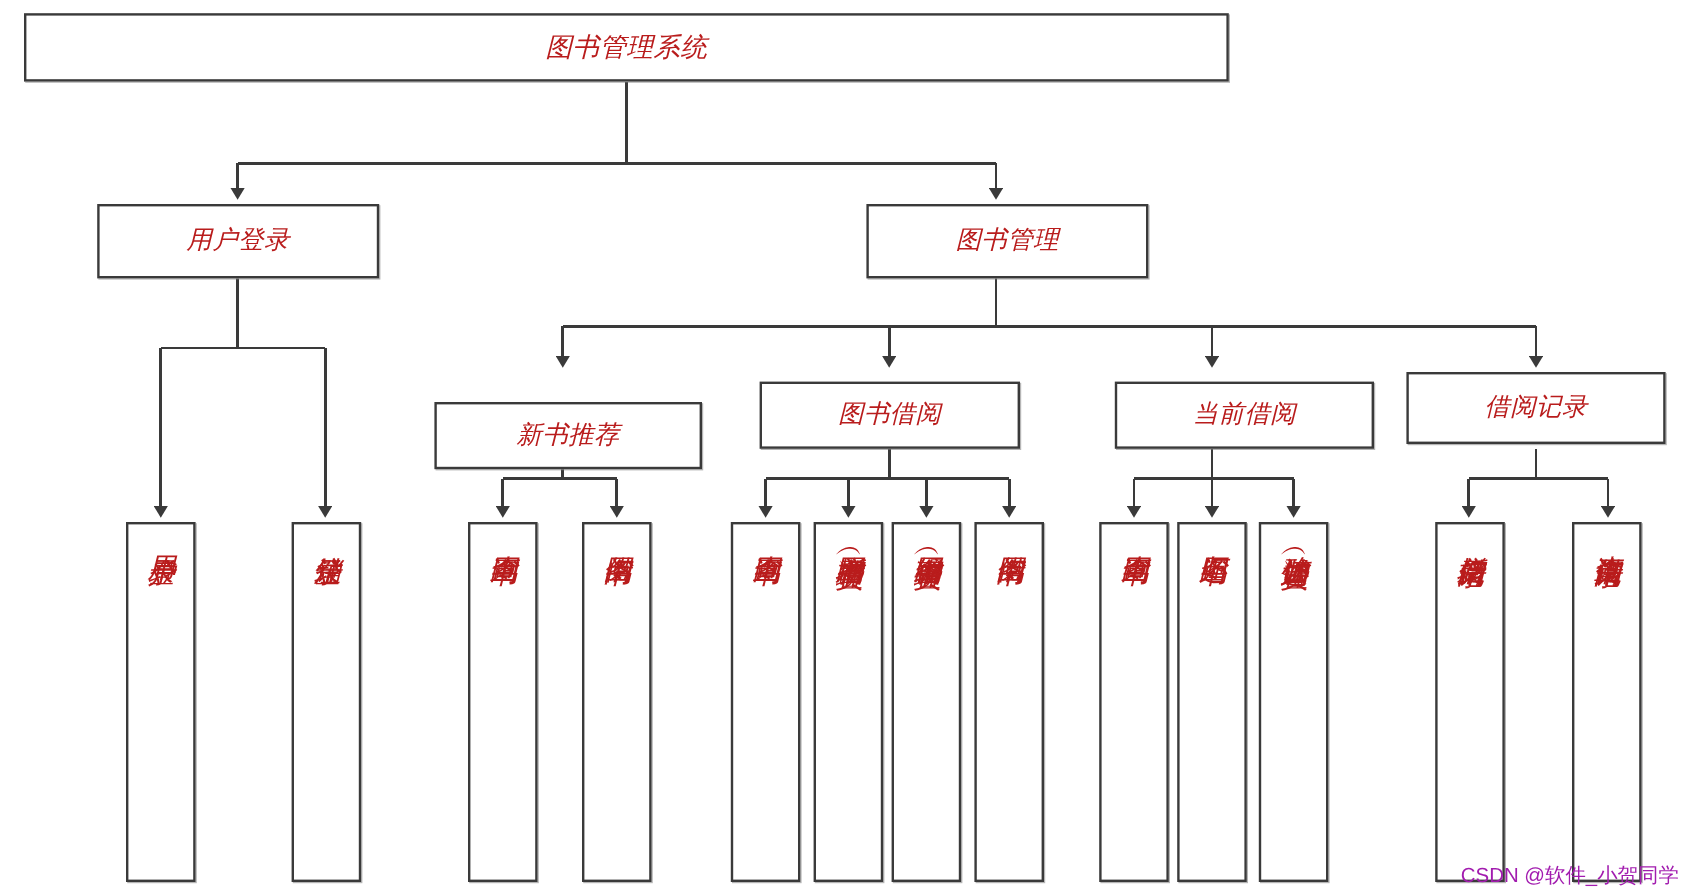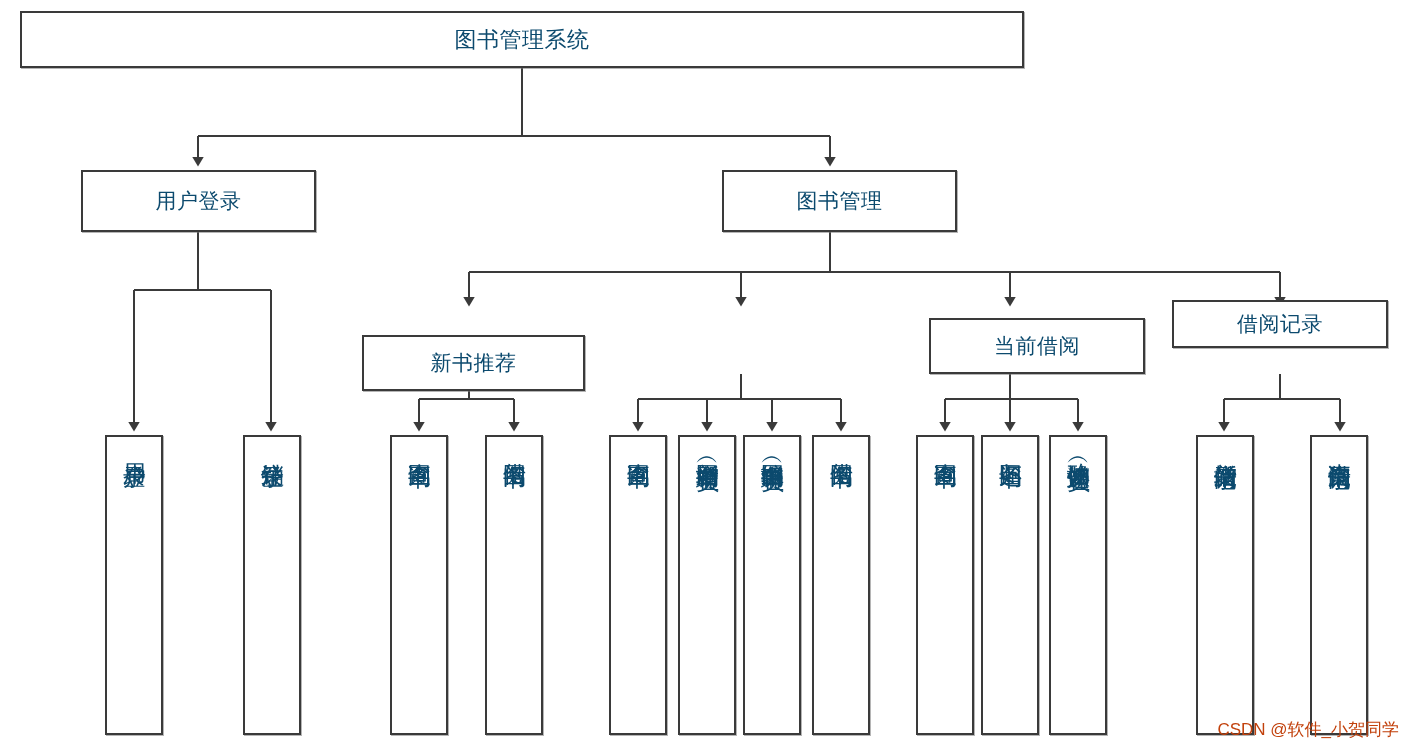--- a/index.html
+++ b/index.html
@@ -28,22 +28,23 @@
   }
   .node {
     position: absolute;
     box-sizing: border-box;
     background: #ffffff;
     border: 2px solid #3a3a3a;
     box-shadow: 1px 1px 0 0 rgba(120,120,120,0.55);
     display: flex;
     align-items: center;
     justify-content: center;
-    color: #0c4a6e;
+    color: #b91c1c;
     z-index: 2;
+    font-style: italic;
   }
   .node .label {
     display: block;
     text-align: center;
     line-height: 1.18;
     letter-spacing: 0.5px;
   }
   
   .node.horiz .label {
     font-size: 21px;
@@ -64,21 +65,21 @@
     font-size: 23px;
     line-height: 1.04;
     letter-spacing: 1px;
     white-space: nowrap;
   }
   .watermark {
     position: absolute;
     right: 6px;
     bottom: 6px;
     font-size: 17px;
-    color: #c2410c;
+    color: #a21caf;
     z-index: 5;
     white-space: nowrap;
     font-family: "Liberation Sans", "DejaVu Sans", sans-serif;
   }
 </style>
 </head>
 <body>
 
 <div id="diagram-root">
 
@@ -139,24 +140,27 @@
   <div class="node horiz" style="left:81px; top:170px; width:235px; height:62px;">
     <span class="label">用户登录</span>
   </div>
   <div class="node horiz" style="left:722px; top:170px; width:235px; height:62px;">
     <span class="label">图书管理</span>
   </div>
 
   <div class="node horiz" style="left:362px; top:335px; width:223px; height:56px;">
     <span class="label">新书推荐</span>
   </div>
+  <div class="node horiz" style="left:633px; top:318px; width:217px; height:56px;">
+    <span class="label">图书借阅</span>
+  </div>
   <div class="node horiz" style="left:902px; top:318px; width:216px; height:56px;margin-left:27px;">
     <span class="label">当前借阅</span>
   </div>
-  <div class="node horiz" style="left:1172px; top:300px; width:216px; height:48px;">
+  <div class="node horiz" style="left:1172px; top:310px; width:216px; height:60px;">
     <span class="label">借阅记录</span>
   </div>
 
   <div class="node vert" style="left:105px; top:435px; width:58px; height:300px;">
     <span class="label">用户登录</span>
   </div>
   <div class="node vert" style="left:243px; top:435px; width:58px; height:300px;">
     <span class="label">注销登录</span>
   </div>
 

